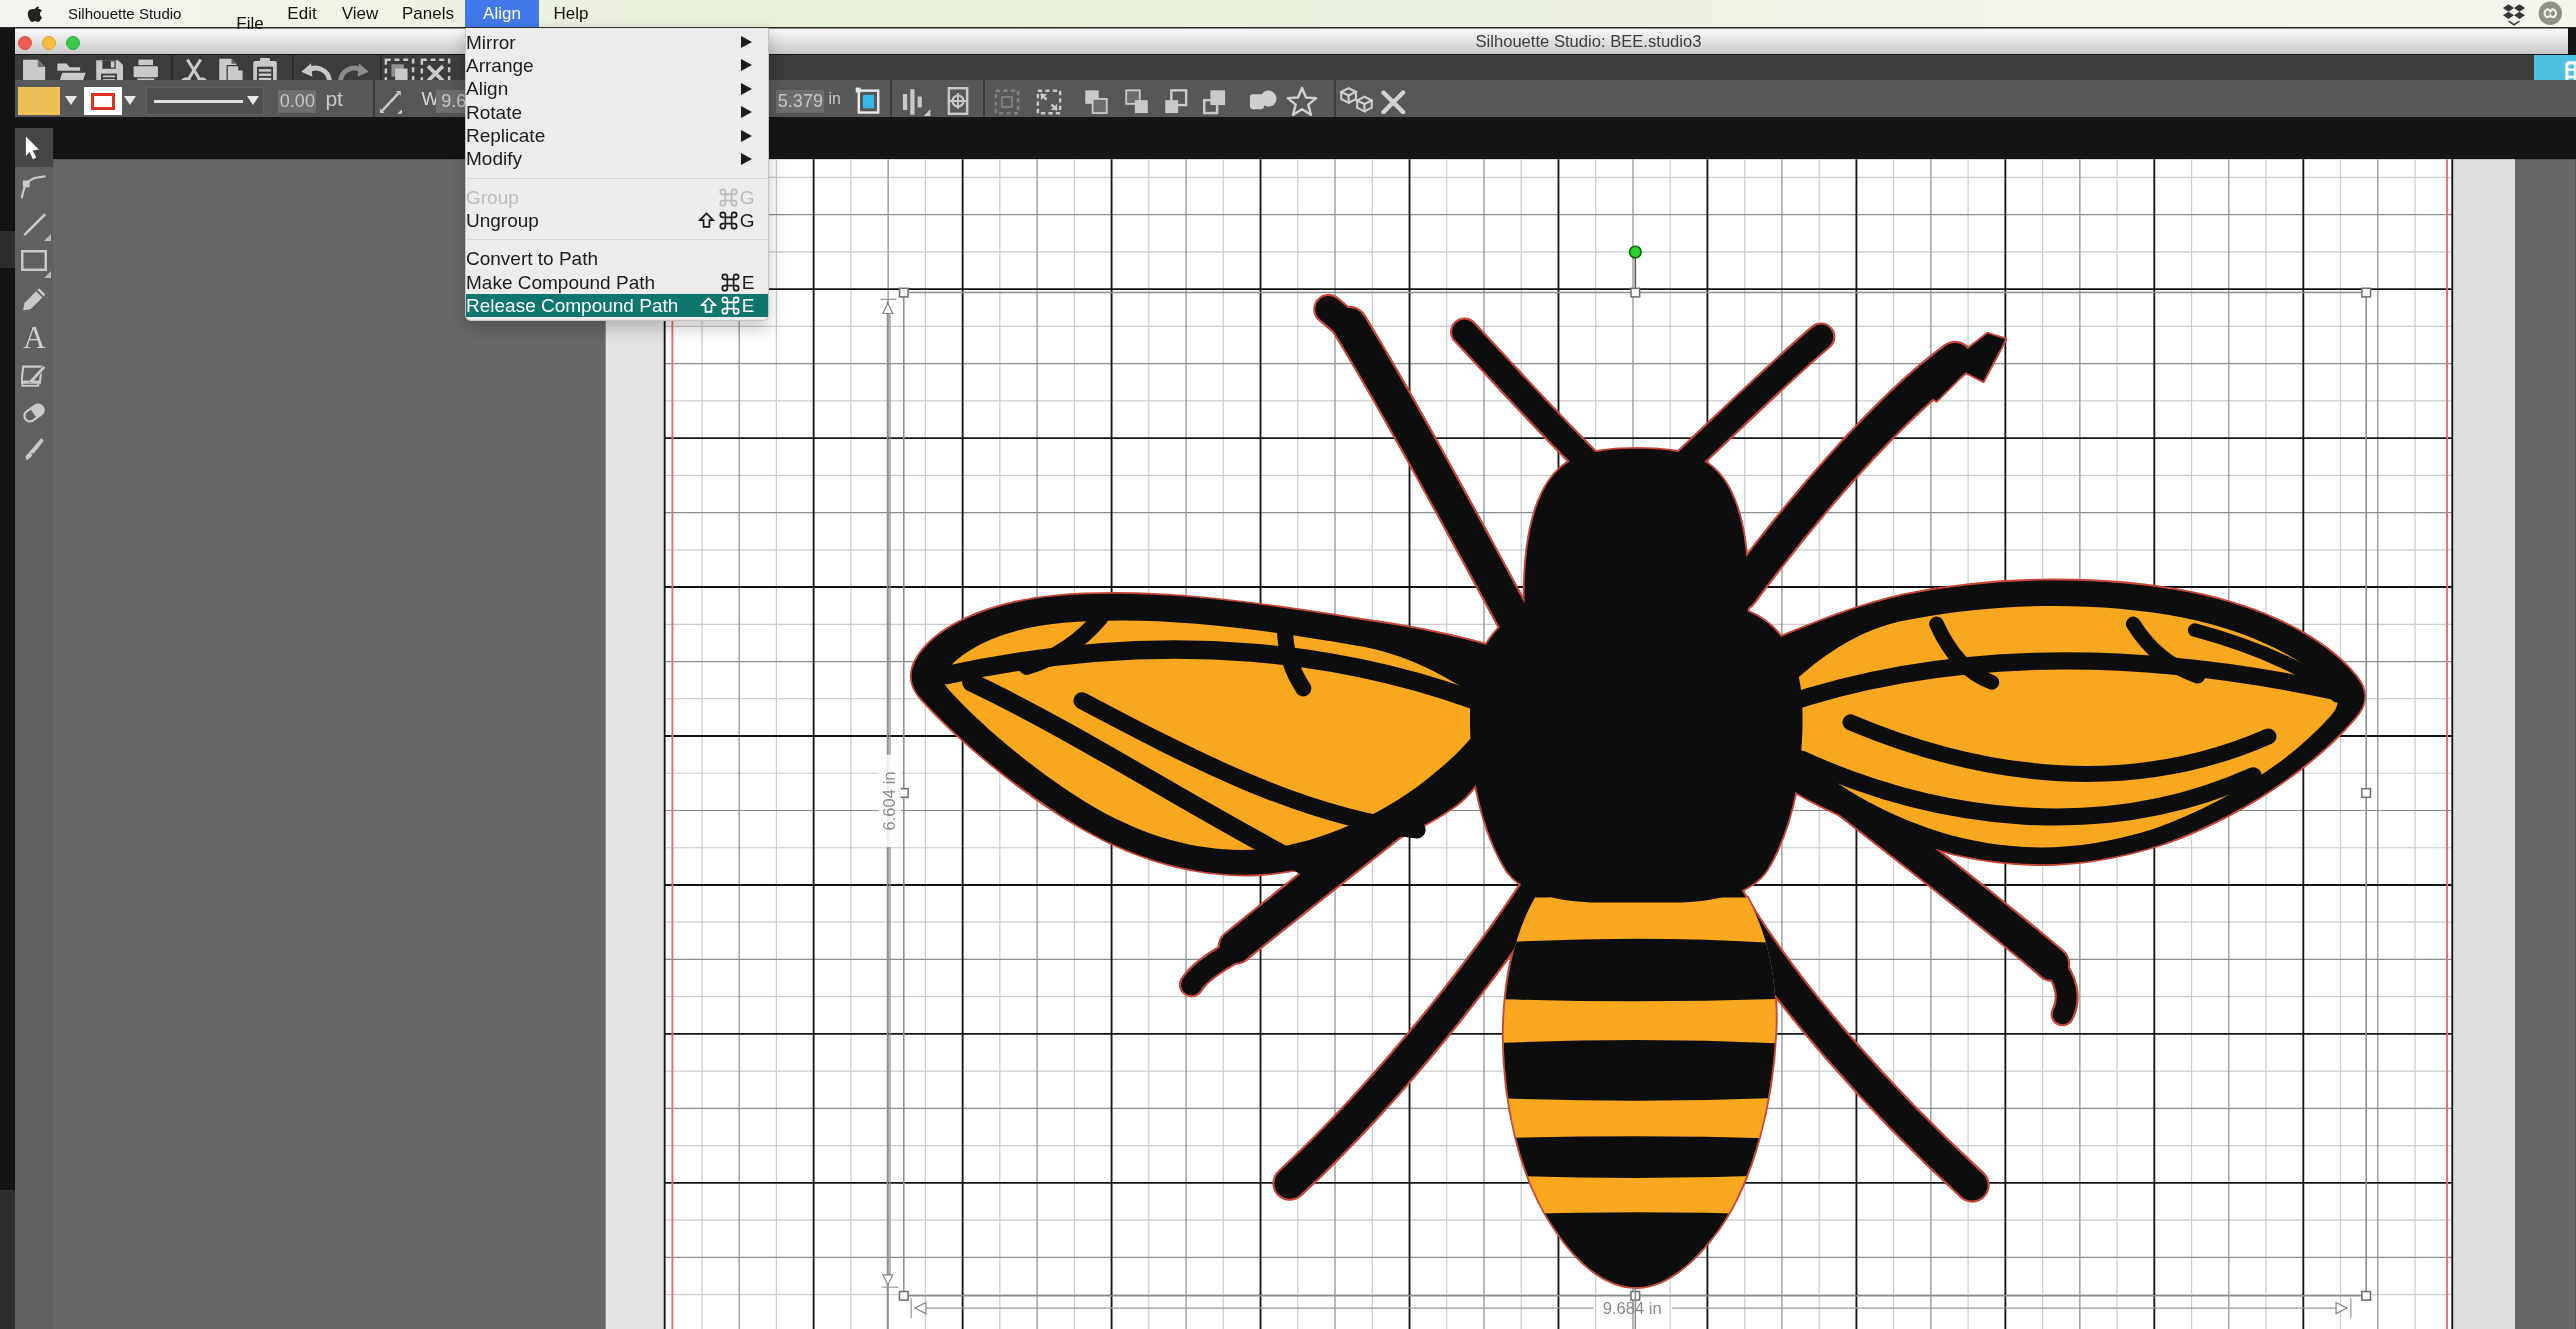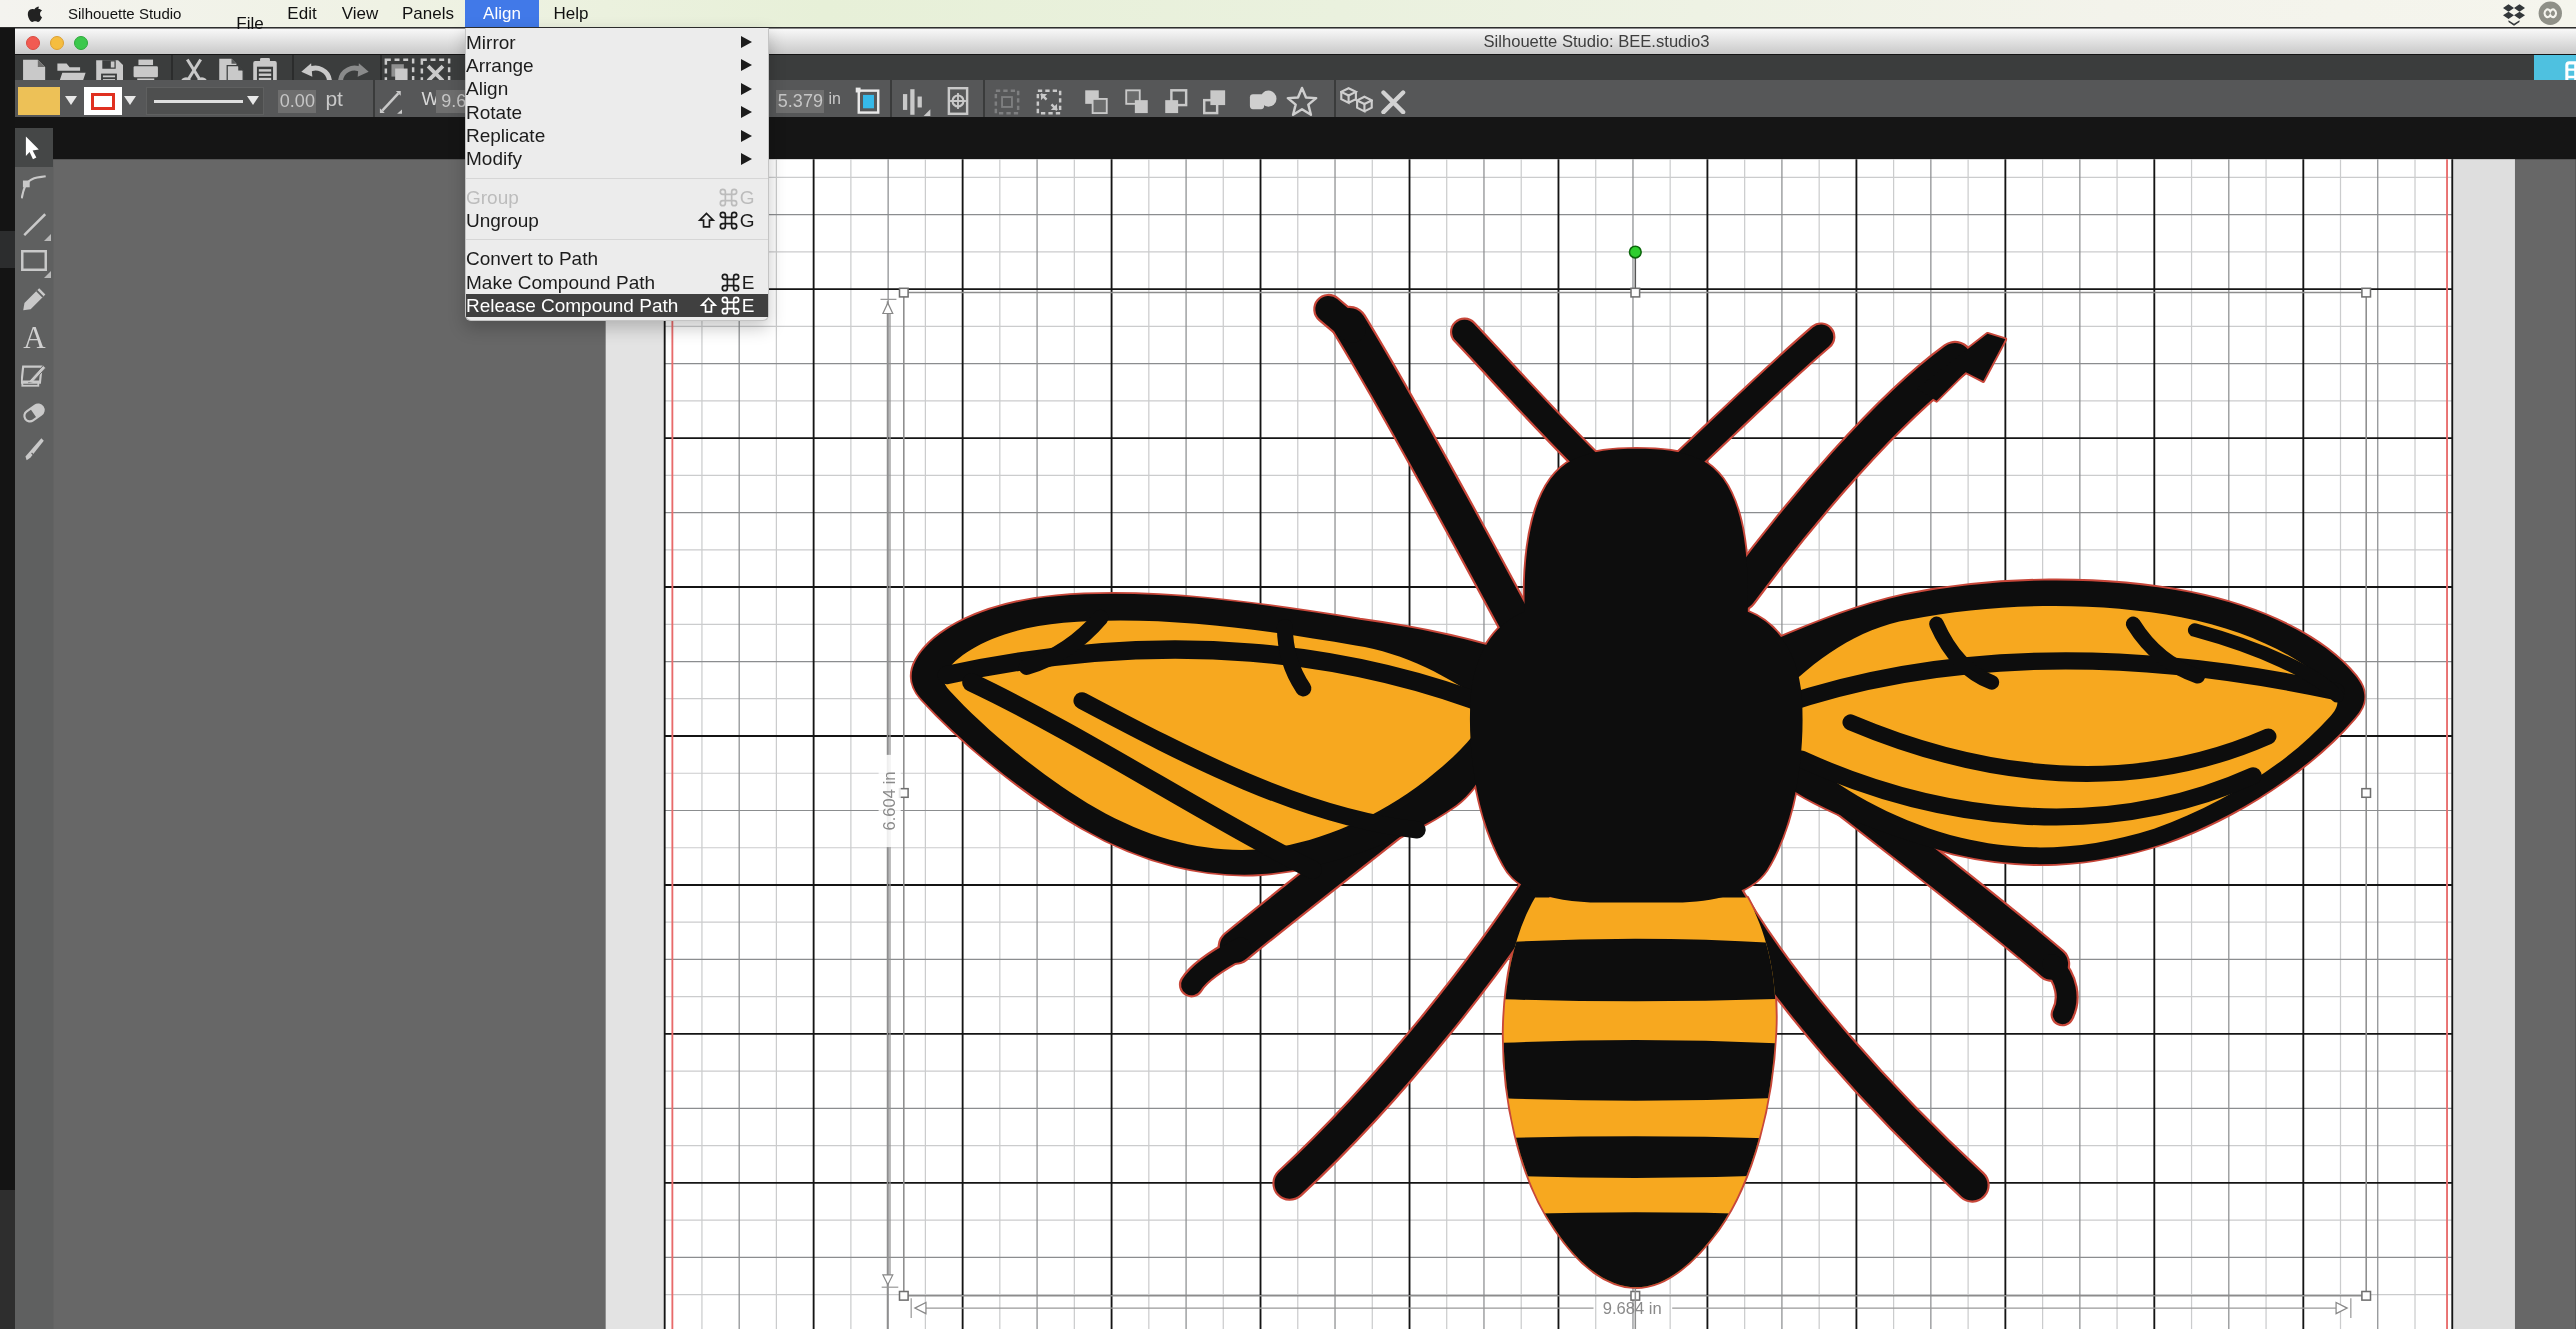--- a/index.html
+++ b/index.html
@@ -8,21 +8,21 @@
 .abs { position:absolute; }
 
 
 #menubar { position:absolute; left:0; top:0; width:2576px; height:28px;
   background:linear-gradient(90deg,#f4f3ef 0%,#eff2e4 15%,#e7f0d8 32%,#eaf1de 52%,#eef2e4 66%,#f3f3eb 82%,#f5f5ed 100%);
   border-bottom:1.2px solid #2e2e2e; z-index:40; }
 #menubar .mi { position:absolute; top:0; height:27px; line-height:27px; font-size:17px; color:#111; transform:translateX(-50%); }
 #menubar .obj { background:#4179e8; color:#fff; }
 
 
-#titlebar { position:absolute; left:15px; top:28px; width:2561px; height:26.4px;
+#titlebar { position:absolute; left:7px; top:28px; width:2561px; height:26.4px;
   background:linear-gradient(#f8f8f8,#c9c9c9); border-top:0.6px solid #8a8a8a; z-index:10; }
 #titlebar .title { position:absolute; left:1385px; top:0; width:393px; text-align:center; line-height:26px; font-size:16.6px; color:#3e3e3e; }
 .tl { position:absolute; top:6.8px; width:14px; height:14px; border-radius:50%; }
 #row1 { position:absolute; left:15.4px; top:55px; width:2561px; height:37px; background:#3b3d3d; z-index:10; }
 #row2 { position:absolute; left:15.4px; top:80px; width:2561px; height:37px; background:#565758; z-index:10; }
 #tabrow { position:absolute; left:53px; top:128px; width:2523px; height:31px; background:#3d3e3e; z-index:10; }
 #sidebar { position:absolute; left:15.4px; top:128px; width:38px; height:1201px; background:#5f6060; z-index:10; }
 #deskstrip { position:absolute; left:0; top:28px; width:15.4px; height:1301px; background:#141414; z-index:11; }
 
 .sep1 { position:absolute; top:0; width:1.8px; height:37px; background:#2b2c2c; }
@@ -36,21 +36,21 @@
 
 #menu { position:absolute; left:465px; top:28px; width:304px; z-index:50;
   background:#ececec; border:0.6px solid #c4c4c4; border-top:none;
   border-radius:0 0 6.1px 6.1px; box-shadow:0 6.1px 17px rgba(0,0,0,.22);
   padding:2.5px 0; }
 #menu .it { position:relative; height:23.4px; line-height:23.4px; font-size:19px; color:#1c1c1c; }
 #menu .it .sc { position:absolute; right:13.5px; top:0; color:#1c1c1c; display:flex; align-items:center; height:23.4px; }
 #menu .it .sc svg { stroke:#1c1c1c; }
 #menu .it.dis, #menu .it.dis .sc { color:#bcbcbc; }
 #menu .it.dis .sc svg { stroke:#bcbcbc; }
-#menu .it.hl { background:#404040; color:#fff; }
+#menu .it.hl { background:#0f766e; color:#fff; }
 #menu .it.hl .sc { color:#fff; }
 #menu .it.hl .sc svg { stroke:#fff; }
 #menu .msep { height:1.2px; background:#d6d6d6; margin:6.8px 0; }
 #menu .sc b { font-weight:normal; }
 #menu .sc svg { fill:none; margin:0 0.6px; }
 .subarr { position:absolute; right:16px; top:5.5px; width:0; height:0;
   border-left:11.7px solid #1c1c1c; border-top:6.1px solid transparent; border-bottom:6.1px solid transparent; }
 </style>
 </head>
 <body>

